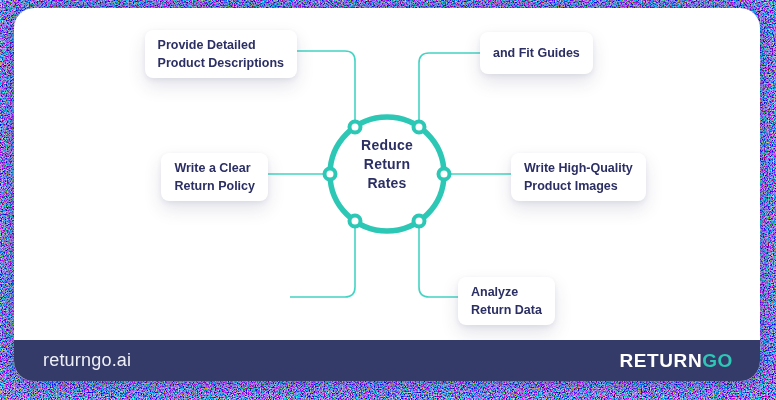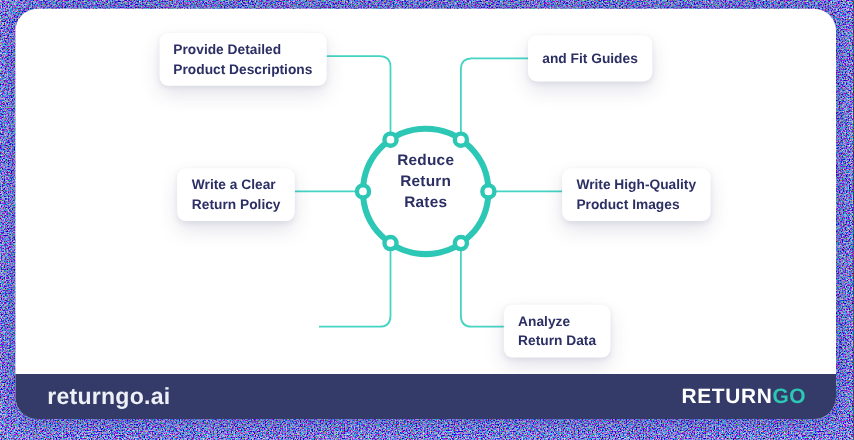--- a/index.html
+++ b/index.html
@@ -67,21 +67,21 @@
   .footer-bar{
     position:absolute;
     left:0;bottom:0;width:746px;height:41px;
     background:var(--footer-bg);
     border-radius:0 0 20px 20px;
     display:flex;align-items:center;justify-content:space-between;
     padding:0 27px 0 29px;
   }
   .site-url{
     color:var(--footer-text);
-    font-size:21px;font-weight:700;
+    font-size:18px;font-weight:400;
     letter-spacing:0.2px;
   }
   .logo{
     font-size:19px;font-weight:700;letter-spacing:0.6px;
   }
   .logo-return{color:#ffffff;}
   .logo-go{color:var(--logo-go);}
 </style>
 </head>
 <body>

